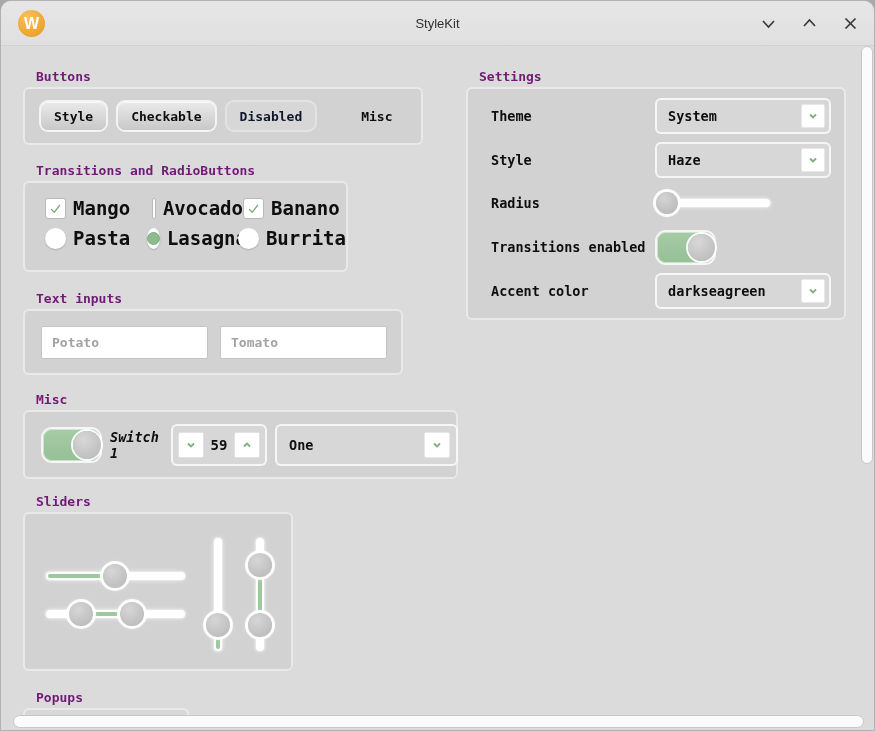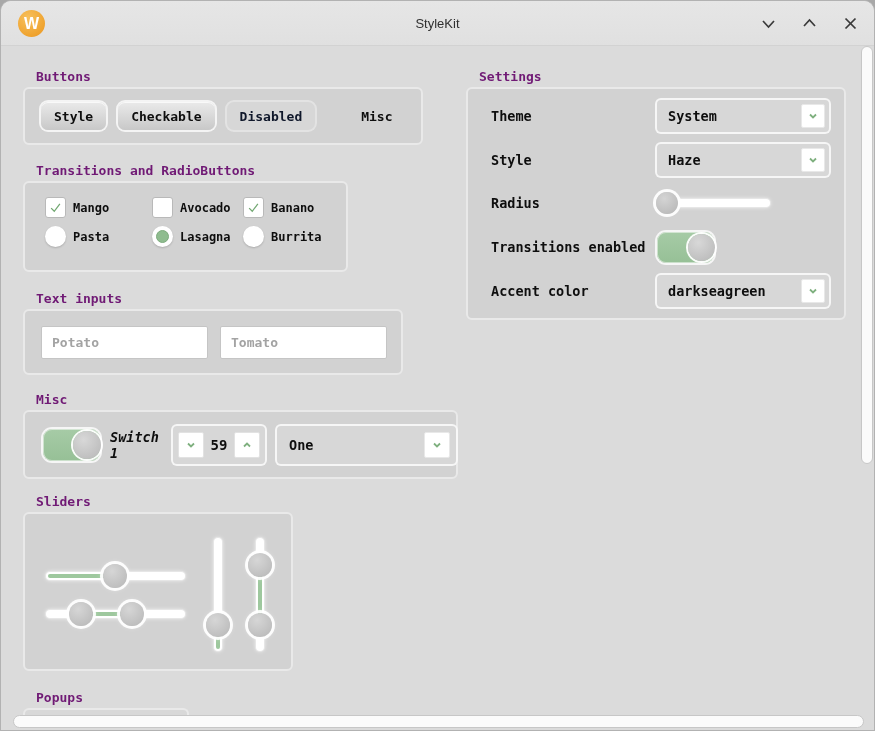--- a/index.html
+++ b/index.html
@@ -78,21 +78,21 @@
     width: 21px; height: 21px; background: #fff; border: 1px solid #b9b9b9;
     border-radius: 3px; display: flex; align-items: center; justify-content: center;
   }
   .checkbox svg { stroke: #72a872; stroke-width: 2; fill: none; }
   .radio {
     width: 21px; height: 21px; background: #fff; border-radius: 50%;
     box-shadow: 0 1px 2px rgba(0,0,0,0.18);
     display: flex; align-items: center; justify-content: center;
   }
   .radio .dot { width: 13px; height: 13px; border-radius: 50%; background: #8fbc8f; border: 1px solid #7dab7d; }
-  .check-label { font-size: 12px; font-weight: 700; color: #0e0e0e; }
+  .check-label { font-size: 19px; font-weight: 700; color: #0e0e0e; }
 
   
   .panel-text { width: 380px; height: 66px; display: flex; align-items: center; padding-left: 16px; gap: 12px; }
   .text-input {
     width: 167px; height: 33px; background: #fff; border: 1px solid #c5c5c5;
     border-radius: 2px; padding: 0 10px;
     font-family: "DejaVu Sans Mono", monospace; font-size: 13px; font-weight: 700; color: #a16207;
   }
   .text-input::placeholder { color: #a3a3a3; font-weight: 700; }
 

